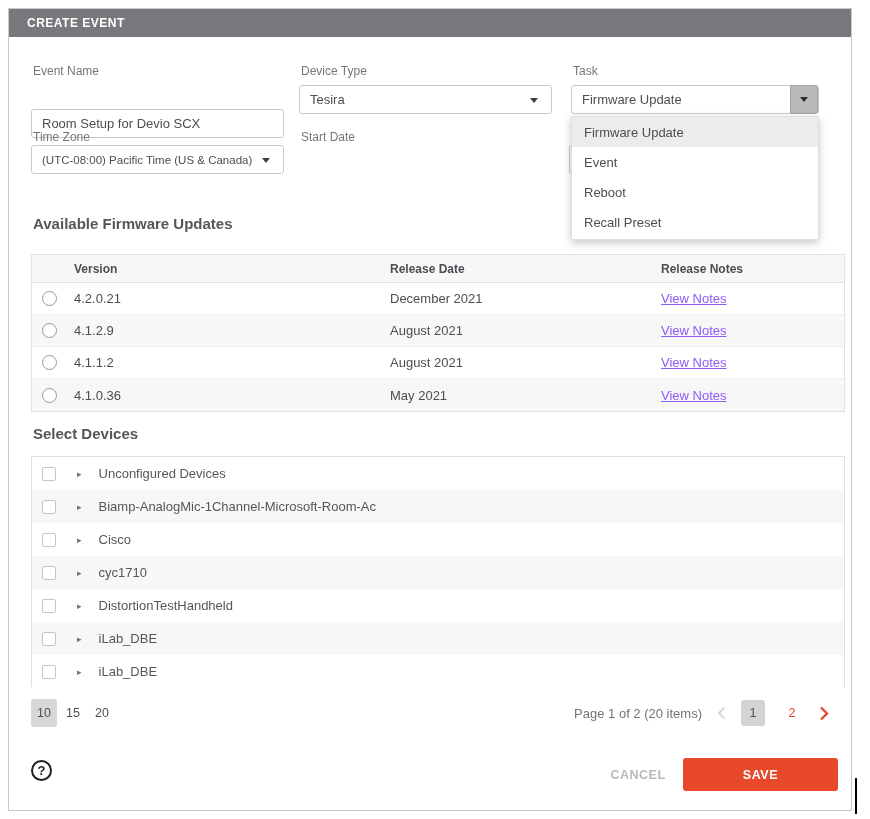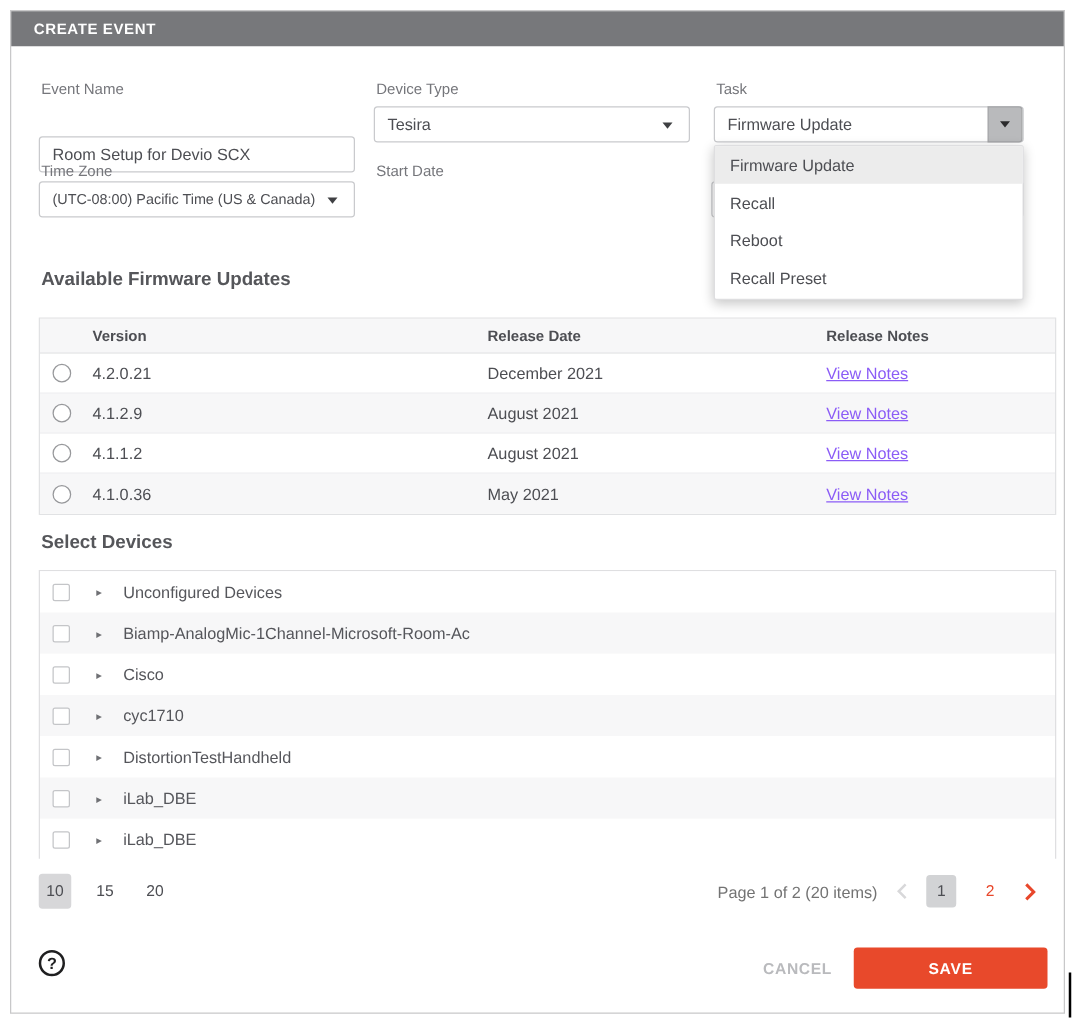--- a/index.html
+++ b/index.html
@@ -56,21 +56,21 @@
               border:1px solid #DFDFE1; }
   .dev-row { height:33px; display:flex; align-items:center; font-size:13px; color:#55565B;
              background:#fff; }
   .dev-row.alt { background:#F7F7F8; }
   .checkbox { width:14px; height:14px; border:1px solid #C4C5C8; border-radius:2px;
               background:#fff; margin-left:10px; cursor:pointer; flex:none; }
   .expand { margin-left:21px; font-size:9px; color:#6F7074; cursor:pointer; flex:none; }
   .dev-label { margin-left:17px; white-space:nowrap; }
 
   .pager-left { position:absolute; left:22px; top:690px; height:28px; display:flex;
-                align-items:center; gap:14px; }
+                align-items:center; gap:3px; }
   .size-btn { min-width:26px; height:28px; padding:0 5px; display:flex; align-items:center;
               justify-content:center; font-size:12.5px; color:#4D4E53; border-radius:3px; cursor:pointer; }
   .size-btn.selected { background:#D7D7D9; }
   .pager-right { position:absolute; right:22px; top:690px; height:28px; display:flex;
                  align-items:center; gap:15px; }
   .pager-status { font-size:13px; color:#737373; }
   .page-btn { min-width:24px; height:26px; display:flex; align-items:center; justify-content:center;
               font-size:12.5px; color:#4D4E53; border-radius:3px; cursor:pointer; }
   .page-btn.current { background:#D2D3D5; }
   .page-btn.orange { color:#E8472B; }
@@ -123,21 +123,21 @@
       <span class="tz-text">(UTC-08:00) Pacific Time (US &amp; Canada)</span>
       <span class="tri-down"></span>
     </div>
 
     <div class="field-label" style="left:292px; top:121px;">Start Date</div>
 
     <div class="hidden-input"></div>
 
     <div class="dropdown-panel">
       <div class="dd-item highlighted">Firmware Update</div>
-      <div class="dd-item">Recall</div>
+      <div class="dd-item">Event</div>
       <div class="dd-item">Reboot</div>
       <div class="dd-item">Recall Preset</div>
     </div>
 
     <div class="section-heading" style="left:24px; top:206px;">Available Firmware Updates</div>
 
     <div class="fw-table">
       <div class="fw-header">
         <span class="col-radio"></span>
         <span class="col-version">Version</span>

